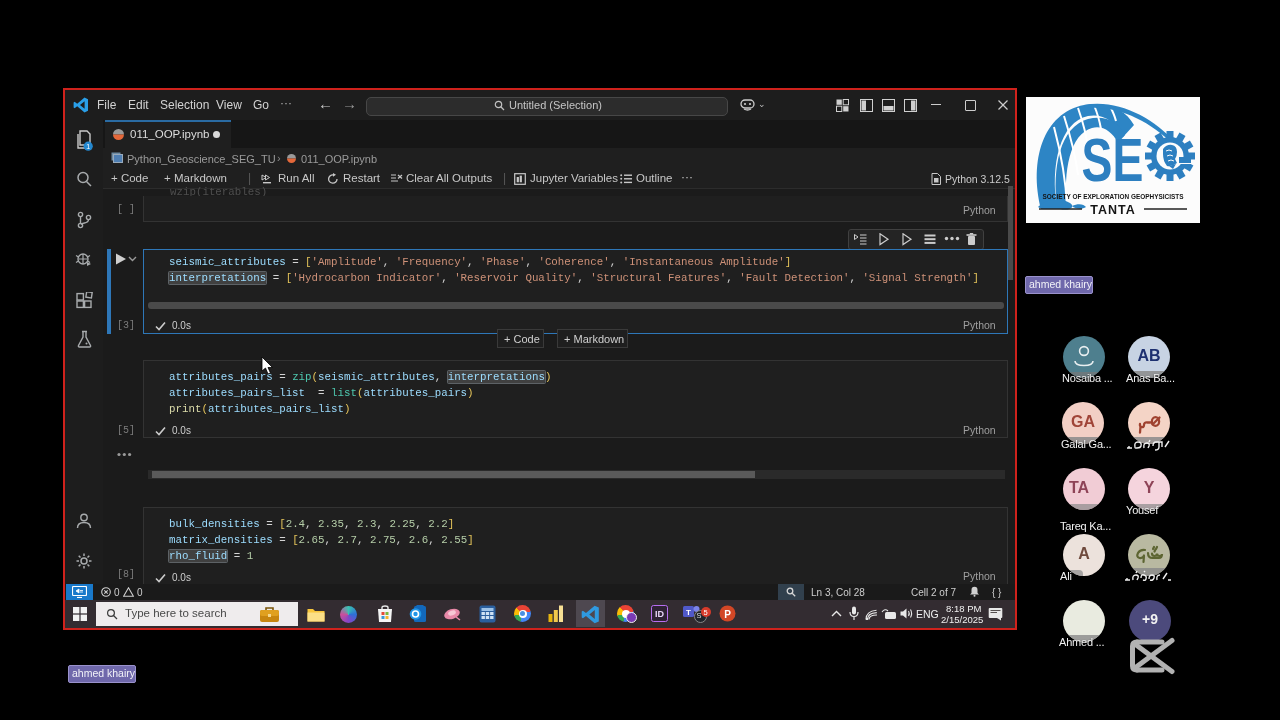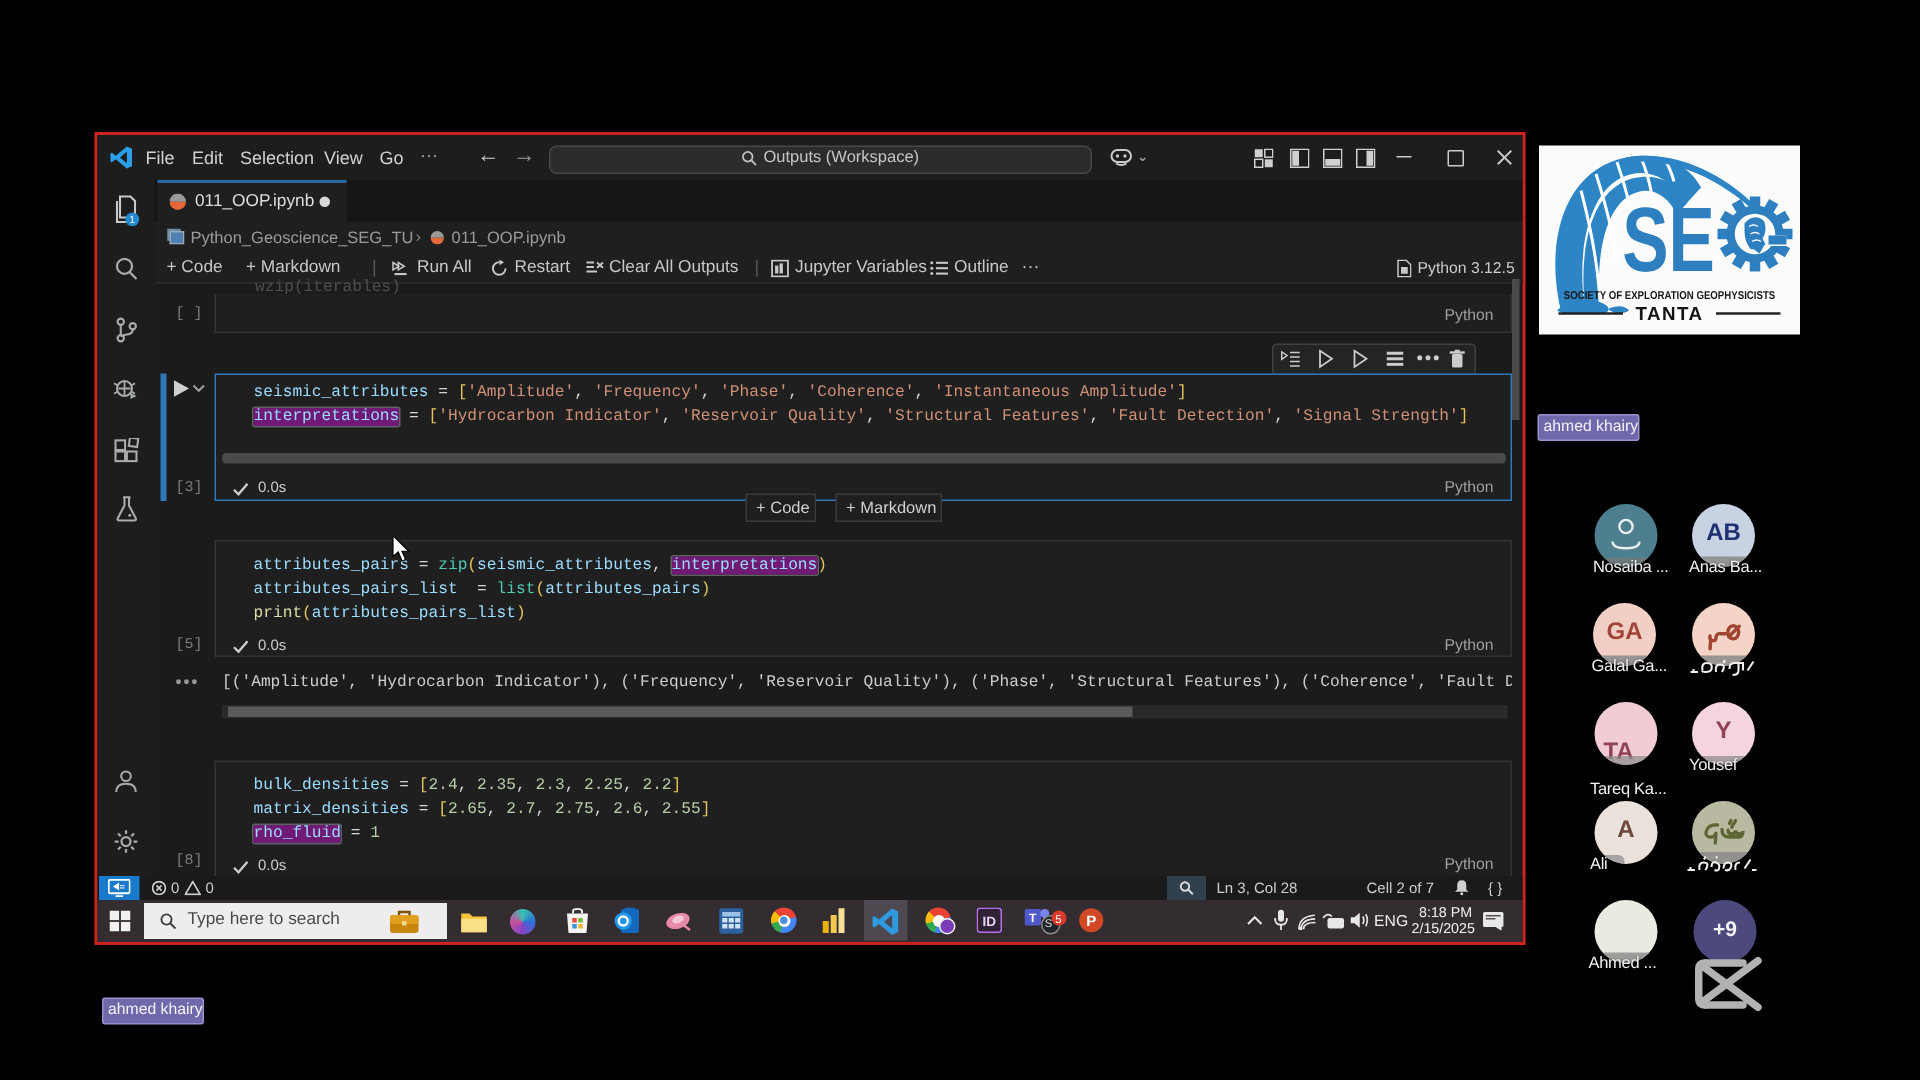--- a/index.html
+++ b/index.html
@@ -7,21 +7,21 @@
          font-family:"Liberation Sans",sans-serif;}
   .abs{position:absolute;}
   .code{font-family:"Liberation Mono",monospace;font-size:10.8px;line-height:16px;white-space:pre;color:#d4d4d4;}
   .v{color:#9cdcfe;}  
   .s{color:#ce9178;}  
   .b{color:#e3c35a;}  
   .f{color:#dcdcaa;}  
   .t{color:#4ec9b0;}  
   .n{color:#b5cea8;}  
   .o{color:#d4d4d4;}
-  .hl{background:#701a75;box-shadow:0 0 0 1px #5d6266;border-radius:1px;}
+  .hl{background:#404040;box-shadow:0 0 0 1px #5d6266;border-radius:1px;}
   .exec{font-family:"Liberation Mono",monospace;font-size:10px;color:#7c7c7c;}
   .pylab{font-size:10.5px;color:#9f9f9f;}
   .menu{font-size:12px;color:#d2d2d2;}
   .tbtxt{font-size:11.5px;color:#c8c8c8;}
   .stxt{font-size:10px;color:#cecece;text-align:right;}
   .name{font-size:11px;color:#f2f2f2;text-shadow:0 1px 2px #000;letter-spacing:-0.2px;}
 </style>
 </head>
 <body>
 <div id="stage">
@@ -48,21 +48,21 @@
   <span class="abs menu" style="left:253px;top:98px;">Go</span>
   <span class="abs menu" style="left:280px;top:96px;color:#b5b5b5;">···</span>
   <span class="abs" style="left:318px;top:95px;font-size:15px;color:#cccccc;">←</span>
   <span class="abs" style="left:342px;top:95px;font-size:15px;color:#9a9a9a;">→</span>
 
   <div class="abs" style="left:366px;top:97px;width:360px;height:17px;background:#2c2c2c;border:1px solid #474747;border-radius:5px;"></div>
   <svg class="abs" style="left:494px;top:100px;" width="11" height="11" viewBox="0 0 11 11">
     <circle cx="4.5" cy="4.5" r="3.2" fill="none" stroke="#c0c0c0" stroke-width="1.2"></circle>
     <line x1="7" y1="7" x2="10" y2="10" stroke="#c0c0c0" stroke-width="1.2"></line>
   </svg>
-  <span class="abs" style="left:509px;top:99px;font-size:11px;color:#c6c6c6;">Outputs (Workspace)</span>
+  <span class="abs" style="left:509px;top:99px;font-size:11px;color:#c6c6c6;">Untitled (Selection)</span>
 
   <svg class="abs" style="left:740px;top:98px;" width="15" height="14" viewBox="0 0 15 14">
     <rect x="1" y="2" width="13" height="8" rx="4" fill="none" stroke="#cccccc" stroke-width="1.3"></rect>
     <circle cx="5" cy="6" r="1.1" fill="#cccccc"></circle>
       <circle cx="10" cy="6" r="1.1" fill="#cccccc"></circle>
     <path d="M4 11 Q7.5 13 11 11" fill="none" stroke="#cccccc" stroke-width="1.3"></path>
   </svg>
   <span class="abs" style="left:758px;top:99px;font-size:9px;color:#bbbbbb;">⌄</span>
 
   <svg class="abs" style="left:836px;top:99px;" width="13" height="13" viewBox="0 0 13 13">
@@ -254,21 +254,20 @@
     <path d="M1 5.5 L4 8.5 L10 1.5" fill="none" stroke="#cccccc" stroke-width="1.6"></path>
   </svg>
   <span class="abs stxt" style="left:172px;top:425px;">0.0s</span>
   <span class="abs pylab" style="left:963px;top:424px;">Python</span>
 
   <svg class="abs" style="left:117px;top:452px;" width="15" height="5" viewBox="0 0 15 5">
       <circle cx="2" cy="2.5" r="1.6" fill="#9a9a9a"></circle>
       <circle cx="7.3" cy="2.5" r="1.6" fill="#9a9a9a"></circle>
       <circle cx="12.6" cy="2.5" r="1.6" fill="#9a9a9a"></circle>
     </svg>
-  <div class="abs code" style="left:148px;top:447px;width:860px;overflow:hidden;color:#cccccc;">[('Amplitude', 'Hydrocarbon Indicator'), ('Frequency', 'Reservoir Quality'), ('Phase', 'Structural Features'), ('Coherence', 'Fault D</div>
   <div class="abs" style="left:148px;top:470px;width:857px;height:9px;background:#2a2a2a;"></div>
   <div class="abs" style="left:152px;top:471px;width:603px;height:7px;background:#5a5a5a;"></div>
 
   <div class="abs" style="left:143px;top:507px;width:865px;height:77px;background:#1f1f1f;border:1px solid #333333;border-bottom:none;box-sizing:border-box;"></div>
   <div class="abs code" style="left:169px;top:516px;"><span class="v">bulk_densities</span> <span class="o">=</span> <span class="b">[</span><span class="n">2.4</span><span class="o">,</span> <span class="n">2.35</span><span class="o">,</span> <span class="n">2.3</span><span class="o">,</span> <span class="n">2.25</span><span class="o">,</span> <span class="n">2.2</span><span class="b">]</span>
 <span class="v">matrix_densities</span> <span class="o">=</span> <span class="b">[</span><span class="n">2.65</span><span class="o">,</span> <span class="n">2.7</span><span class="o">,</span> <span class="n">2.75</span><span class="o">,</span> <span class="n">2.6</span><span class="o">,</span> <span class="n">2.55</span><span class="b">]</span>
 <span class="v hl">rho_fluid</span> <span class="o">=</span> <span class="n">1</span></div>
   <span class="abs exec" style="left:117px;top:569px;">[8]</span>
   <svg class="abs" style="left:155px;top:573px;" width="11" height="10" viewBox="0 0 11 10">
     <path d="M1 5.5 L4 8.5 L10 1.5" fill="none" stroke="#cccccc" stroke-width="1.6"></path>
@@ -525,21 +524,21 @@
   <svg class="abs" style="left:1126px;top:438px;" width="44" height="13" viewBox="0 0 44 13">
     <g fill="none" stroke="#f0f0f0" stroke-width="1.4">
       <path d="M1 10 L6 10 M3 10 L3 8"></path>
       <path d="M9 9 Q8 4 12 4 Q16 4 15 8 Q14.5 10 11 10 Q8.5 10 9 9"></path>
       <path d="M18 10 Q17 5 21 5 Q24 5 23 8 L22 10 M23 4 L24 2"></path>
       <path d="M27 8 Q27 4 30 4 L33 4 L33 9 Q33 12 29 12 M33 4 L36 4 L36 9 M39 9 L43 3"></path>
     </g>
   </svg>
 
   <div class="abs" style="left:1063px;top:468px;width:42px;height:42px;border-radius:50%;background:#f1ccd5;overflow:hidden;">
-    <div style="position:absolute;width:32px;top:25px;text-align:center;font-size:16px;font-weight:bold;color:#8e4357;">TA</div>
+    <div style="position:absolute;width:32px;top:11px;text-align:center;font-size:16px;font-weight:bold;color:#8e4357;">TA</div>
     <div style="position:absolute;left:0;bottom:0;width:42px;height:6px;background:#8a8a8a;opacity:0.7;"></div>
   </div>
   <span class="abs name" style="left:1060px;top:520px;">Tareq Ka...</span>
   <div class="abs" style="left:1128px;top:468px;width:42px;height:42px;border-radius:50%;background:#f5d4dd;overflow:hidden;">
     <div style="position:absolute;width:42px;top:11px;text-align:center;font-size:16px;font-weight:bold;color:#8e4357;">Y</div>
     <div style="position:absolute;left:0;bottom:0;width:42px;height:6px;background:#8a8a8a;opacity:0.7;"></div>
   </div>
   <span class="abs name" style="left:1126px;top:504px;">Yousef</span>
 
   <div class="abs" style="left:1063px;top:534px;width:42px;height:42px;border-radius:50%;background:#ece2dc;overflow:hidden;">

